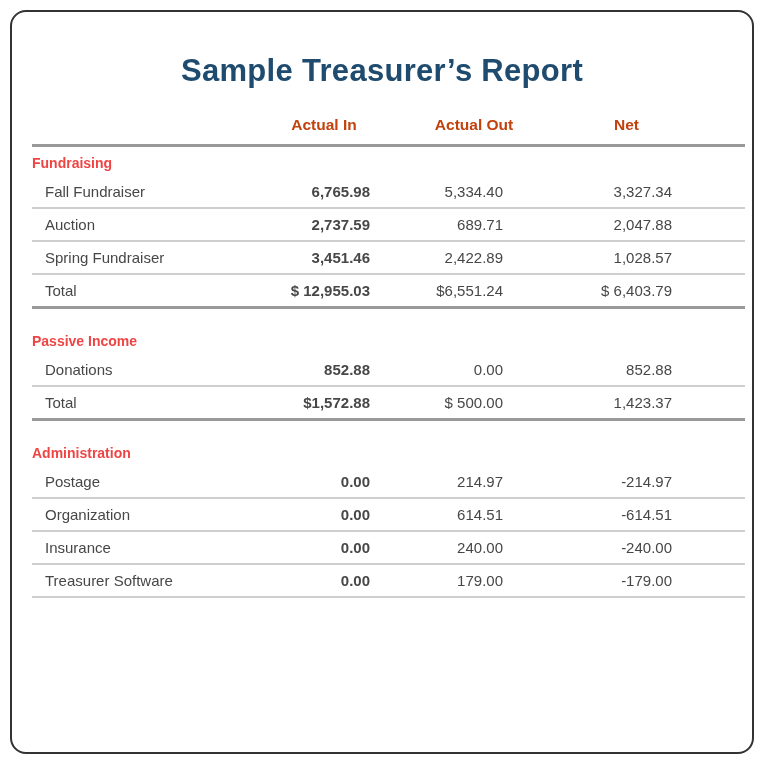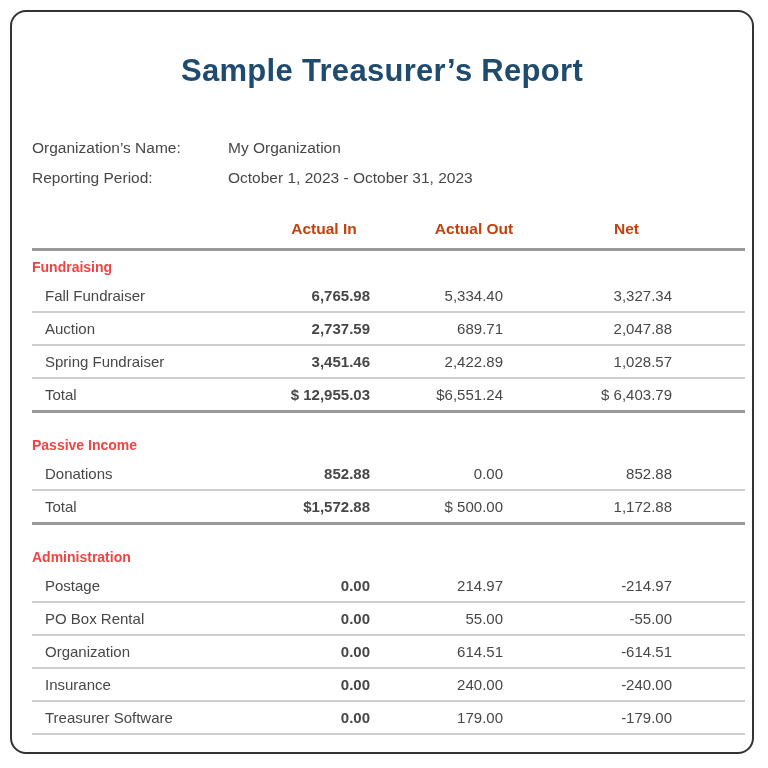--- a/index.html
+++ b/index.html
@@ -75,28 +75,20 @@
   }
   tr.section-row.first td { padding-top: 8px; }
 </style>
 </head>
 <body>
 
 <div class="card">
 
   <div class="title">Sample Treasurer’s Report</div>
 
-  <div class="info-block">
-    <div class="info-row">
-      <span class="info-label">Organization’s Name:</span><span class="info-value">My Organization</span>
-    </div>
-    <div class="info-row">
-      <span class="info-label">Reporting Period:</span><span class="info-value">October 1, 2023 - October 31, 2023</span>
-    </div>
-  </div>
 
   <div class="table-wrap">
     <table class="report">
       <colgroup>
         <col class="c-label">
           <col class="c-in">
           <col class="c-out">
           <col class="c-net">
       </colgroup>
 
@@ -142,37 +134,31 @@
       <tr class="data-row">
         <td class="row-label">Donations</td>
         <td class="num in">852.88</td>
         <td class="num out">0.00</td>
         <td class="num net">852.88</td>
       </tr>
       <tr class="total-row">
         <td class="row-label">Total</td>
         <td class="num in">$1,572.88</td>
         <td class="num out">$ 500.00</td>
-        <td class="num net">1,172.88</td>
+        <td class="num net">1,423.37</td>
       </tr>
 
       <tr class="section-row">
         <td colspan="4">Administration</td>
       </tr>
       <tr class="data-row">
         <td class="row-label">Postage</td>
         <td class="num in">0.00</td>
         <td class="num out">214.97</td>
         <td class="num net">-214.97</td>
-      </tr>
-      <tr class="data-row">
-        <td class="row-label">PO Box Rental</td>
-        <td class="num in">0.00</td>
-        <td class="num out">55.00</td>
-        <td class="num net">-55.00</td>
       </tr>
       <tr class="data-row">
         <td class="row-label">Organization</td>
         <td class="num in">0.00</td>
         <td class="num out">614.51</td>
         <td class="num net">-614.51</td>
       </tr>
       <tr class="data-row">
         <td class="row-label">Insurance</td>
         <td class="num in">0.00</td>

